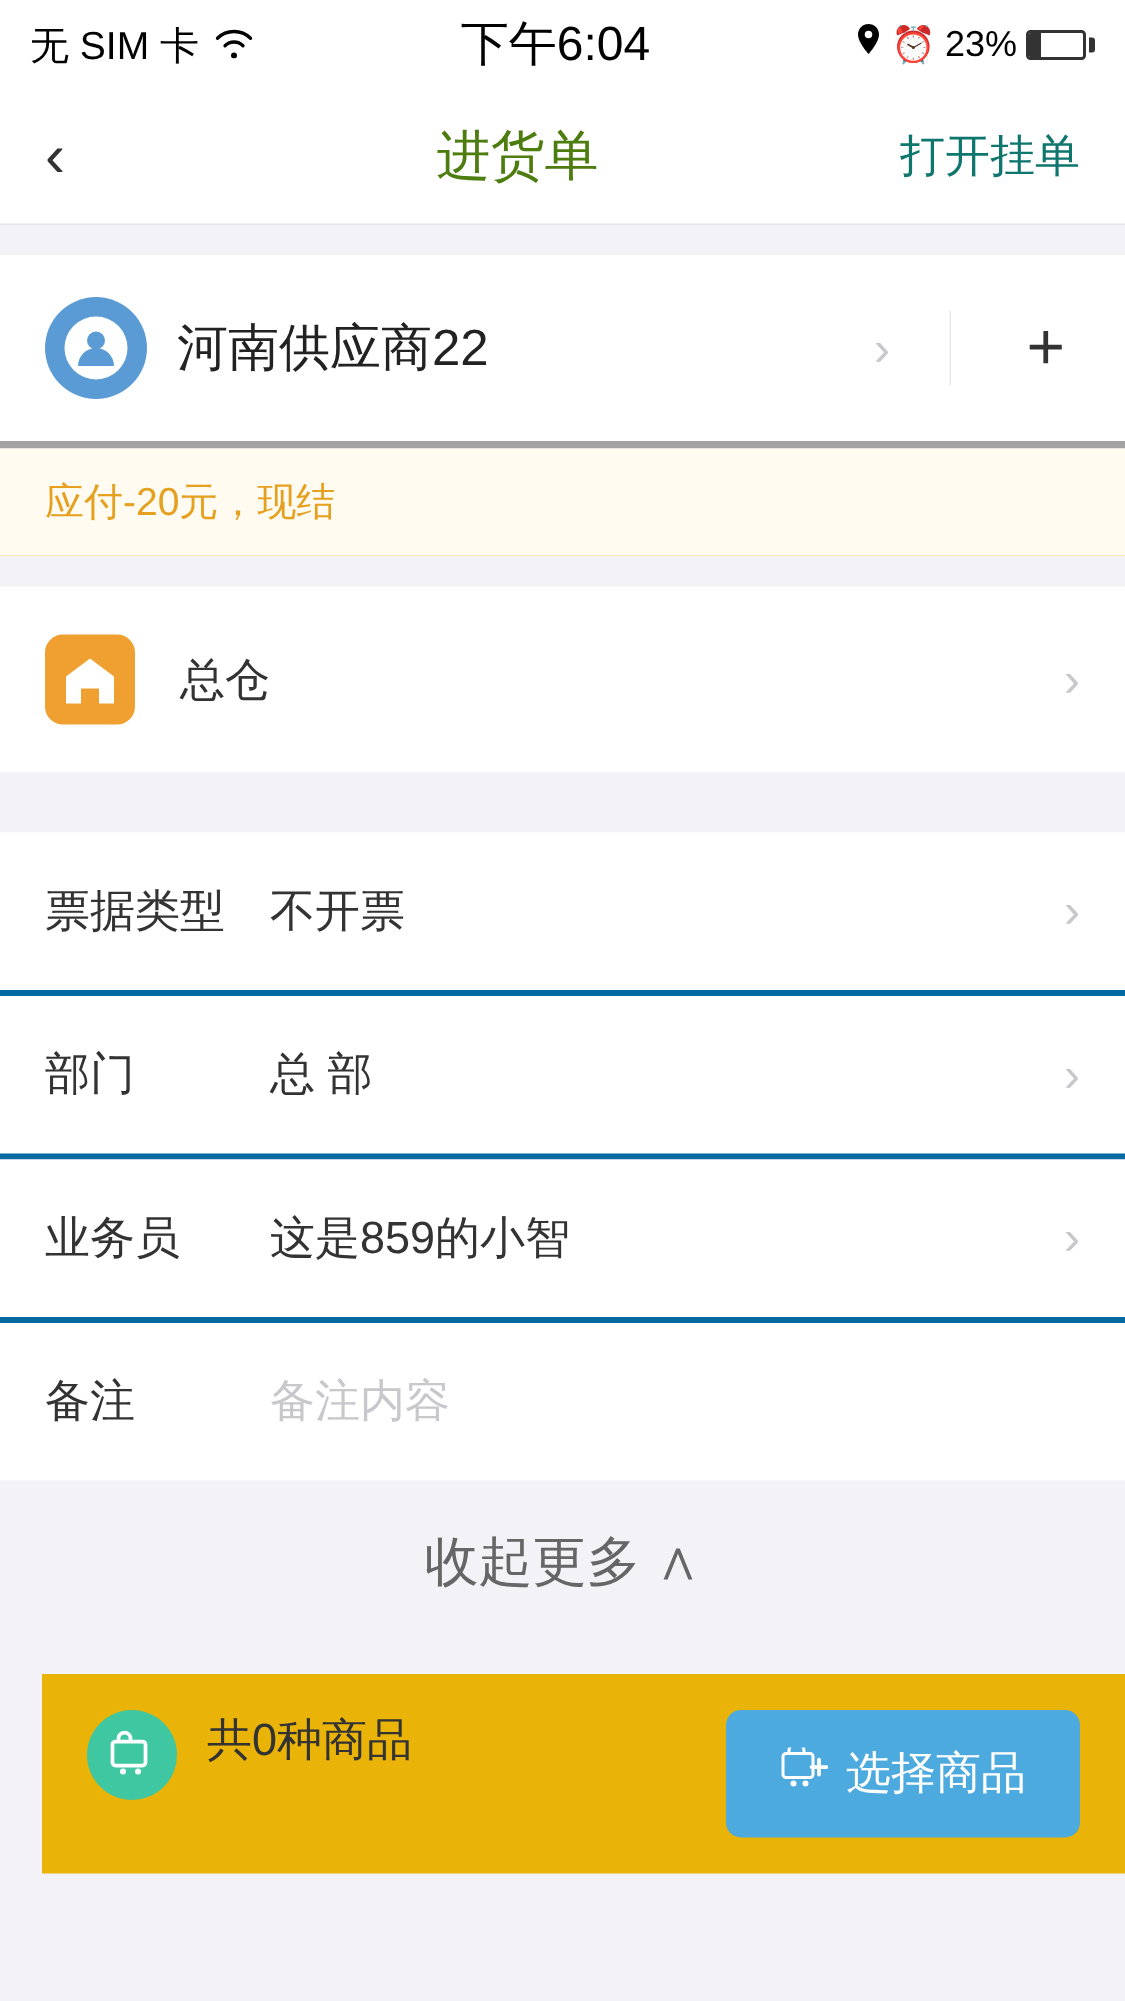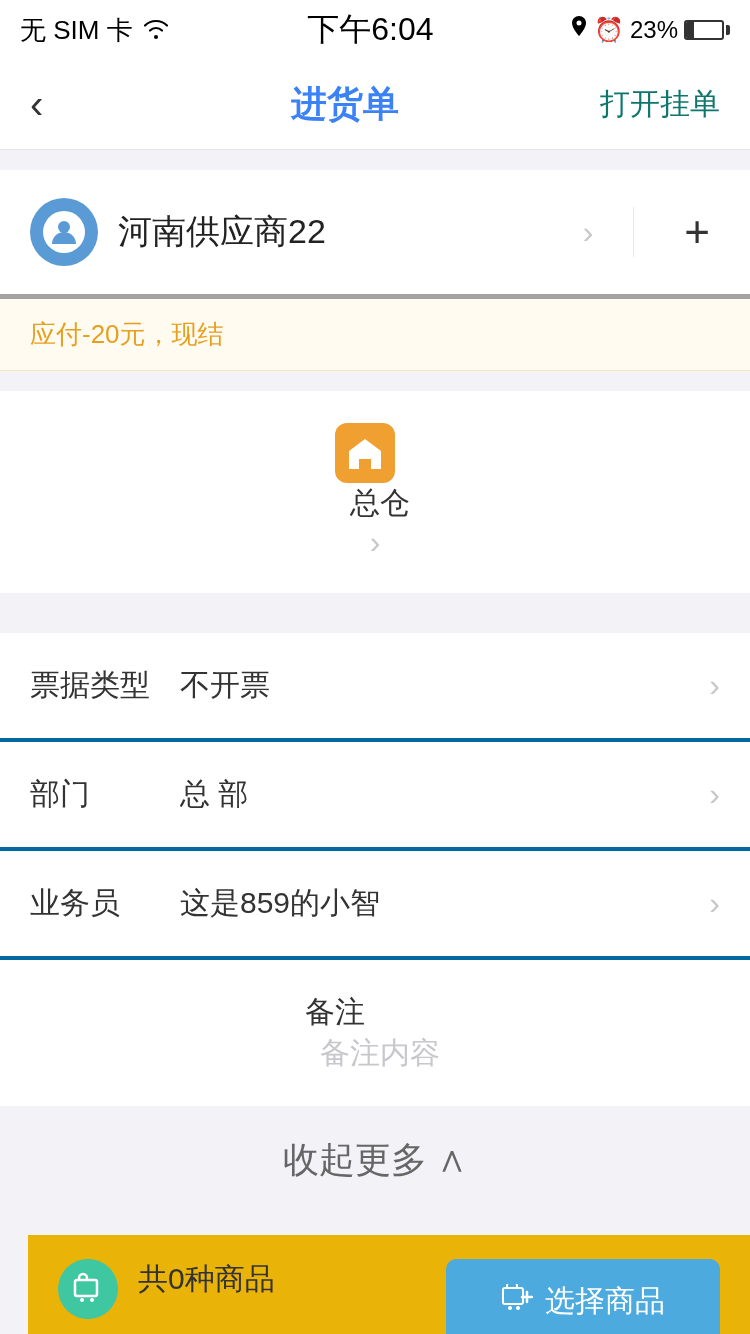--- a/index.html
+++ b/index.html
@@ -77,22 +77,22 @@
       border-bottom: 1px solid #e5e5ea;
     }
     .nav-back {
       font-size: 40px;
       color: #333;
       cursor: pointer;
       width: 60px;
     }
     .nav-title {
       font-size: 36px;
-      font-weight: 700;
-      color: #3b82f6;
+      font-weight: 400;
+      color: #4d7c0f;
     }
     .nav-action {
       font-size: 30px;
       color: #0f766e;
       cursor: pointer;
     }
 
     
     .section-gap {
       height: 20px;
@@ -181,21 +181,20 @@
     .form-row {
       display: flex;
       align-items: center;
       padding: 32px 30px;
       border-bottom: 4px solid #0369a1;
       background: #fff;
       cursor: pointer;
     }
     .form-row:last-child {
       border-bottom: none;
-      flex-direction: column;
     }
     .form-label {
       font-size: 30px;
       color: #333;
       width: 140px;
       flex-shrink: 0;
     }
     .form-value {
       flex: 1;
       font-size: 30px;
@@ -260,21 +259,21 @@
     .product-count {
       flex: 1;
       font-size: 30px;
       color: #333;
     }
     .select-product-btn {
       background: #4daadf;
       color: #fff;
       border: none;
       border-radius: 10px;
-      padding: 22px 55px;
+      padding: 22px 36px;
       font-size: 30px;
       cursor: pointer;
       display: flex;
       align-items: center;
       gap: 12px;
       font-family: Liberation Serif, serif;
     }
     .select-icon {
       font-size: 28px;
     }

